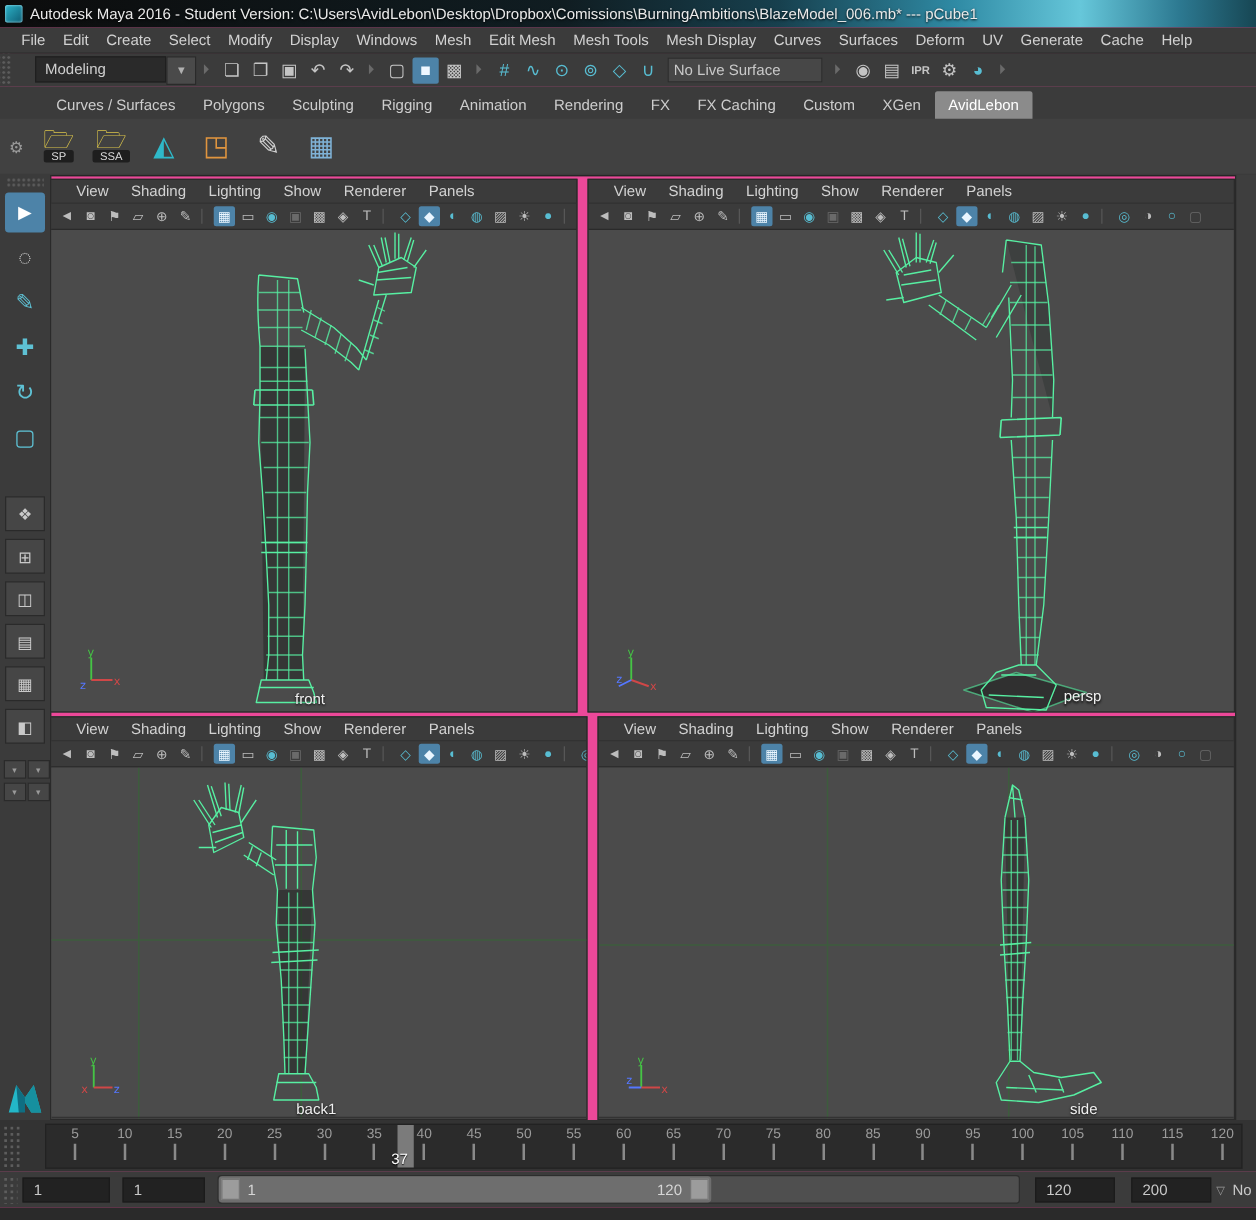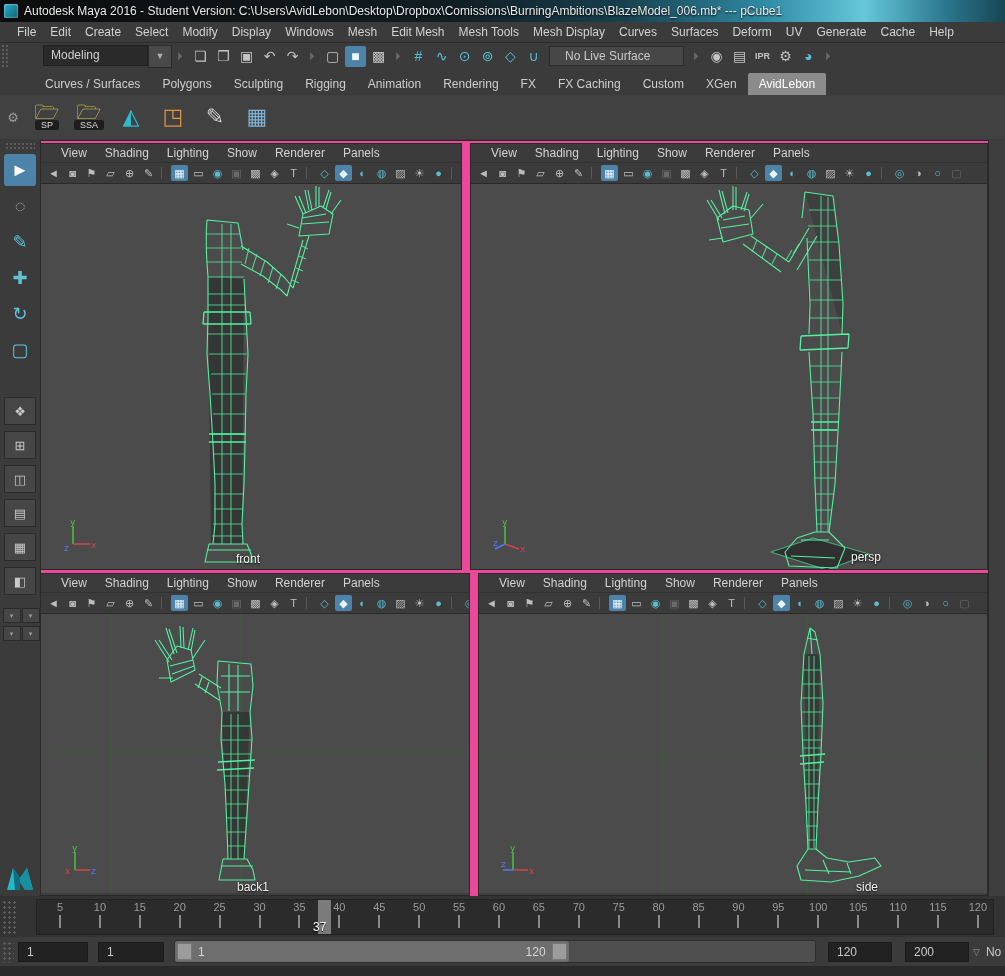--- a/index.html
+++ b/index.html
@@ -12,33 +12,33 @@
     background:linear-gradient(135deg,#2db3c9,#0e5d74);box-shadow:inset 0 0 2px #bdf3ff;}
   .title-text{color:#eaeaea;font-size:12px;white-space:nowrap;text-shadow:0 1px 2px #000;}
   
   .menubar{position:absolute;left:0;top:22px;width:1005px;height:21px;background:#3b3b3b;
     border-bottom:1px solid #2d2d2d;display:flex;align-items:center;padding-left:10px;box-sizing:border-box;}
   .menu-item{padding:2px 7px;color:#d2d2d2;font-size:12px;white-space:nowrap;}
   
   .toolbar{position:absolute;left:0;top:43px;width:1005px;height:26px;background:#3b3b3b;display:flex;align-items:center;}
   .grip{width:9px;align-self:stretch;background-image:radial-gradient(#5c5c5c 1px,transparent 1.2px);
     background-size:4px 4px;background-position:1px 1px;}
-  .combo{display:flex;margin-left:20px;padding-left:14px;}
+  .combo{display:flex;margin-left:5px;padding-left:14px;}
   .combo-box{width:96px;height:19px;background:#2a2a2a;border:1px solid #1f1f1f;color:#cfcfcf;
     display:flex;align-items:center;padding-left:7px;font-size:12px;}
   .combo-btn{width:22px;height:21px;background:#4a4a4a;border:1px solid #2a2a2a;color:#b0b0b0;
     display:flex;align-items:center;justify-content:center;font-size:9px;}
   .tb-sep{width:7px;height:18px;margin:0 5px;color:#6a6a6a;font-size:11px;display:flex;align-items:center;}
   .tb-ic{width:21px;height:21px;margin:0 1px;display:flex;align-items:center;justify-content:center;
     font-size:14px;color:#c4c4c4;border-radius:2px;}
   .tb-ic.active{background:#4d83a8;color:#eef7ff;}
   .tb-ic.teal{color:#58bdd2;}
   .tb-ic.small{font-size:9px;font-weight:bold;letter-spacing:0;}
   .live-field{width:118px;height:18px;background:#474747;border:1px solid #2c2c2c;color:#c9c9c9;
-    display:flex;align-items:center;padding-left:15px;margin:0 4px;font-size:12px;}
+    display:flex;align-items:center;padding-left:4px;margin:0 4px;font-size:12px;}
   
   .shelf{position:absolute;left:0;top:69px;width:1005px;height:71px;background:#3b3b3b;border-bottom:1px solid #262626;}
   .shelf-tabs{display:flex;align-items:flex-end;height:26px;padding-left:34px;}
   .shelf-tab{padding:4px 11px;font-size:12px;color:#cdcdcd;white-space:nowrap;}
   .shelf-tab.active{background:#8b8b8b;color:#fff;border-radius:2px 2px 0 0;}
   .shelf-body{display:flex;align-items:center;height:44px;background:#414141;}
   .shelf-gear{width:26px;display:flex;align-items:center;justify-content:center;color:#9a9a9a;font-size:13px;}
   .shelf-item{width:38px;height:38px;margin:0 2px;display:flex;flex-direction:column;align-items:center;justify-content:center;}
   .shelf-folder{font-size:20px;color:#d8c24a;line-height:14px;}
   .shelf-cap{background:#1e1e1e;color:#dcdcdc;font-size:9px;padding:0 6px;border-radius:2px;margin-top:1px;}

